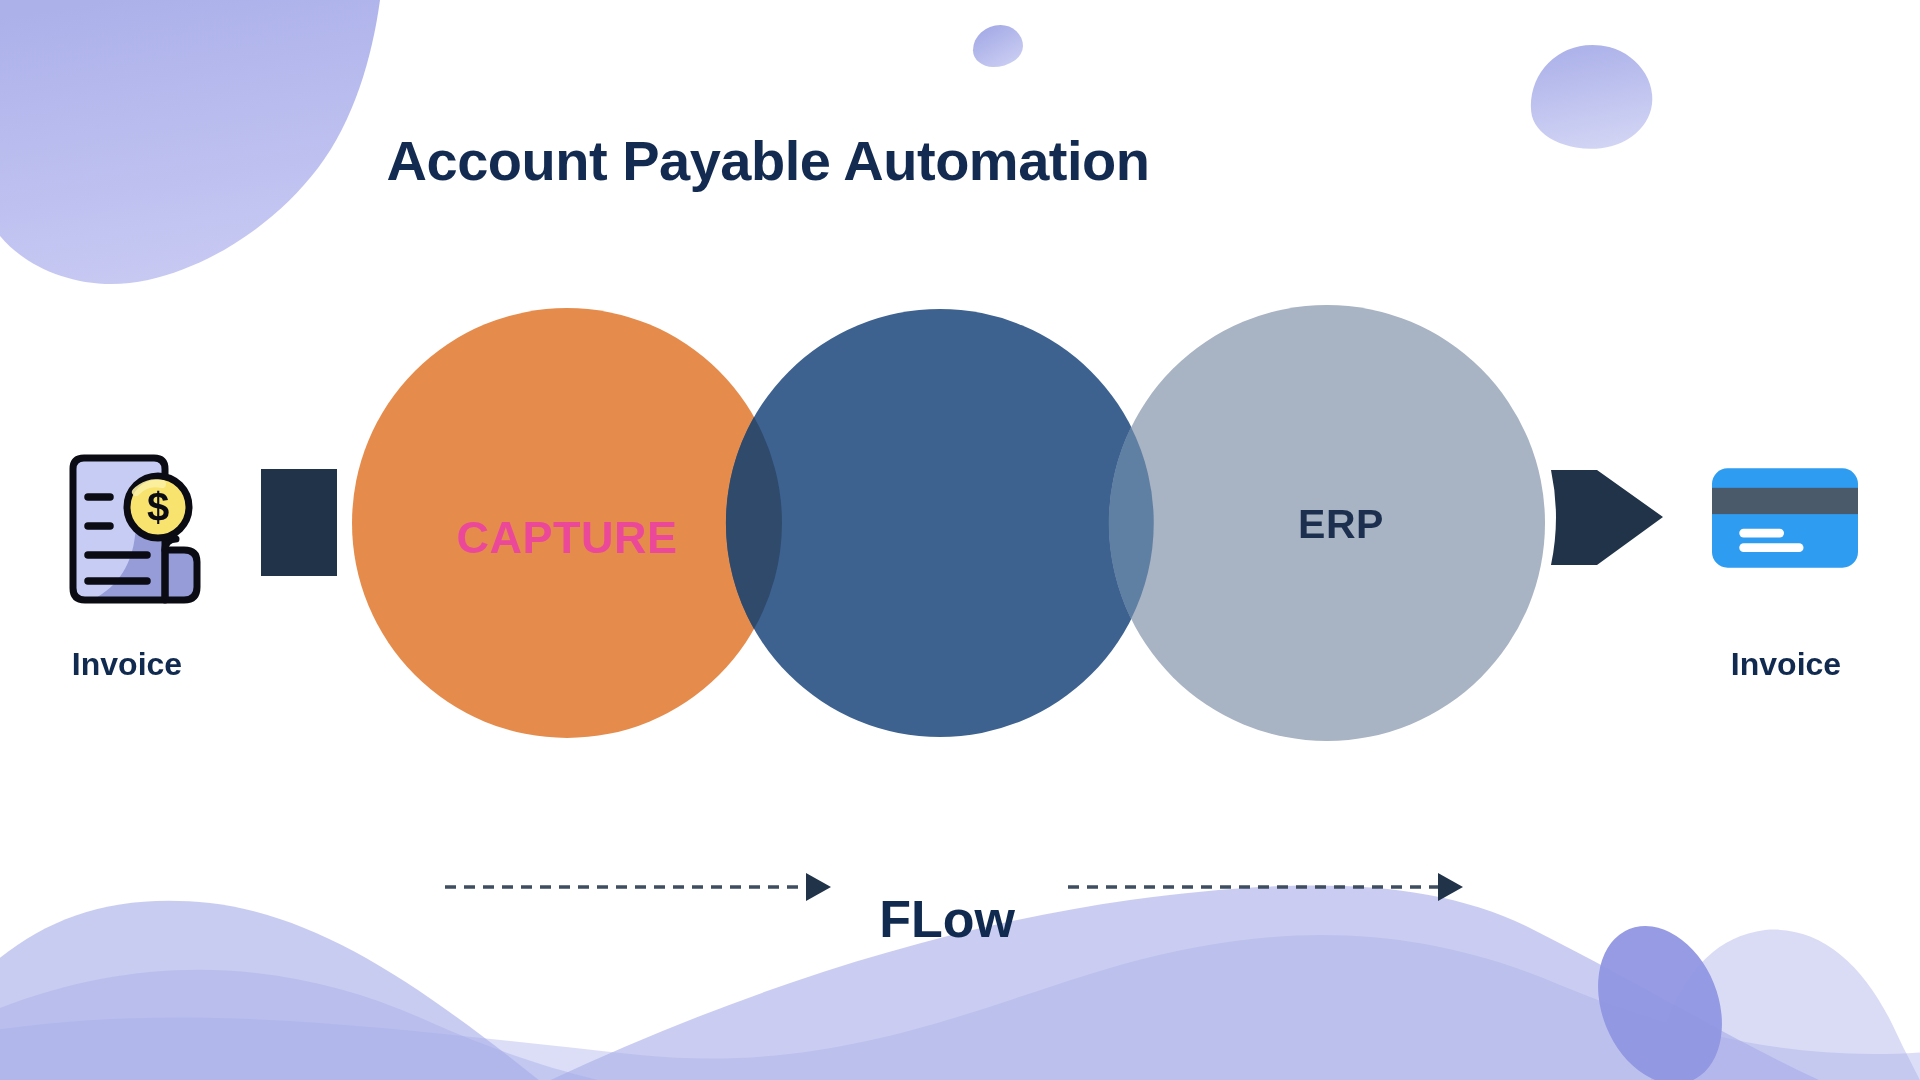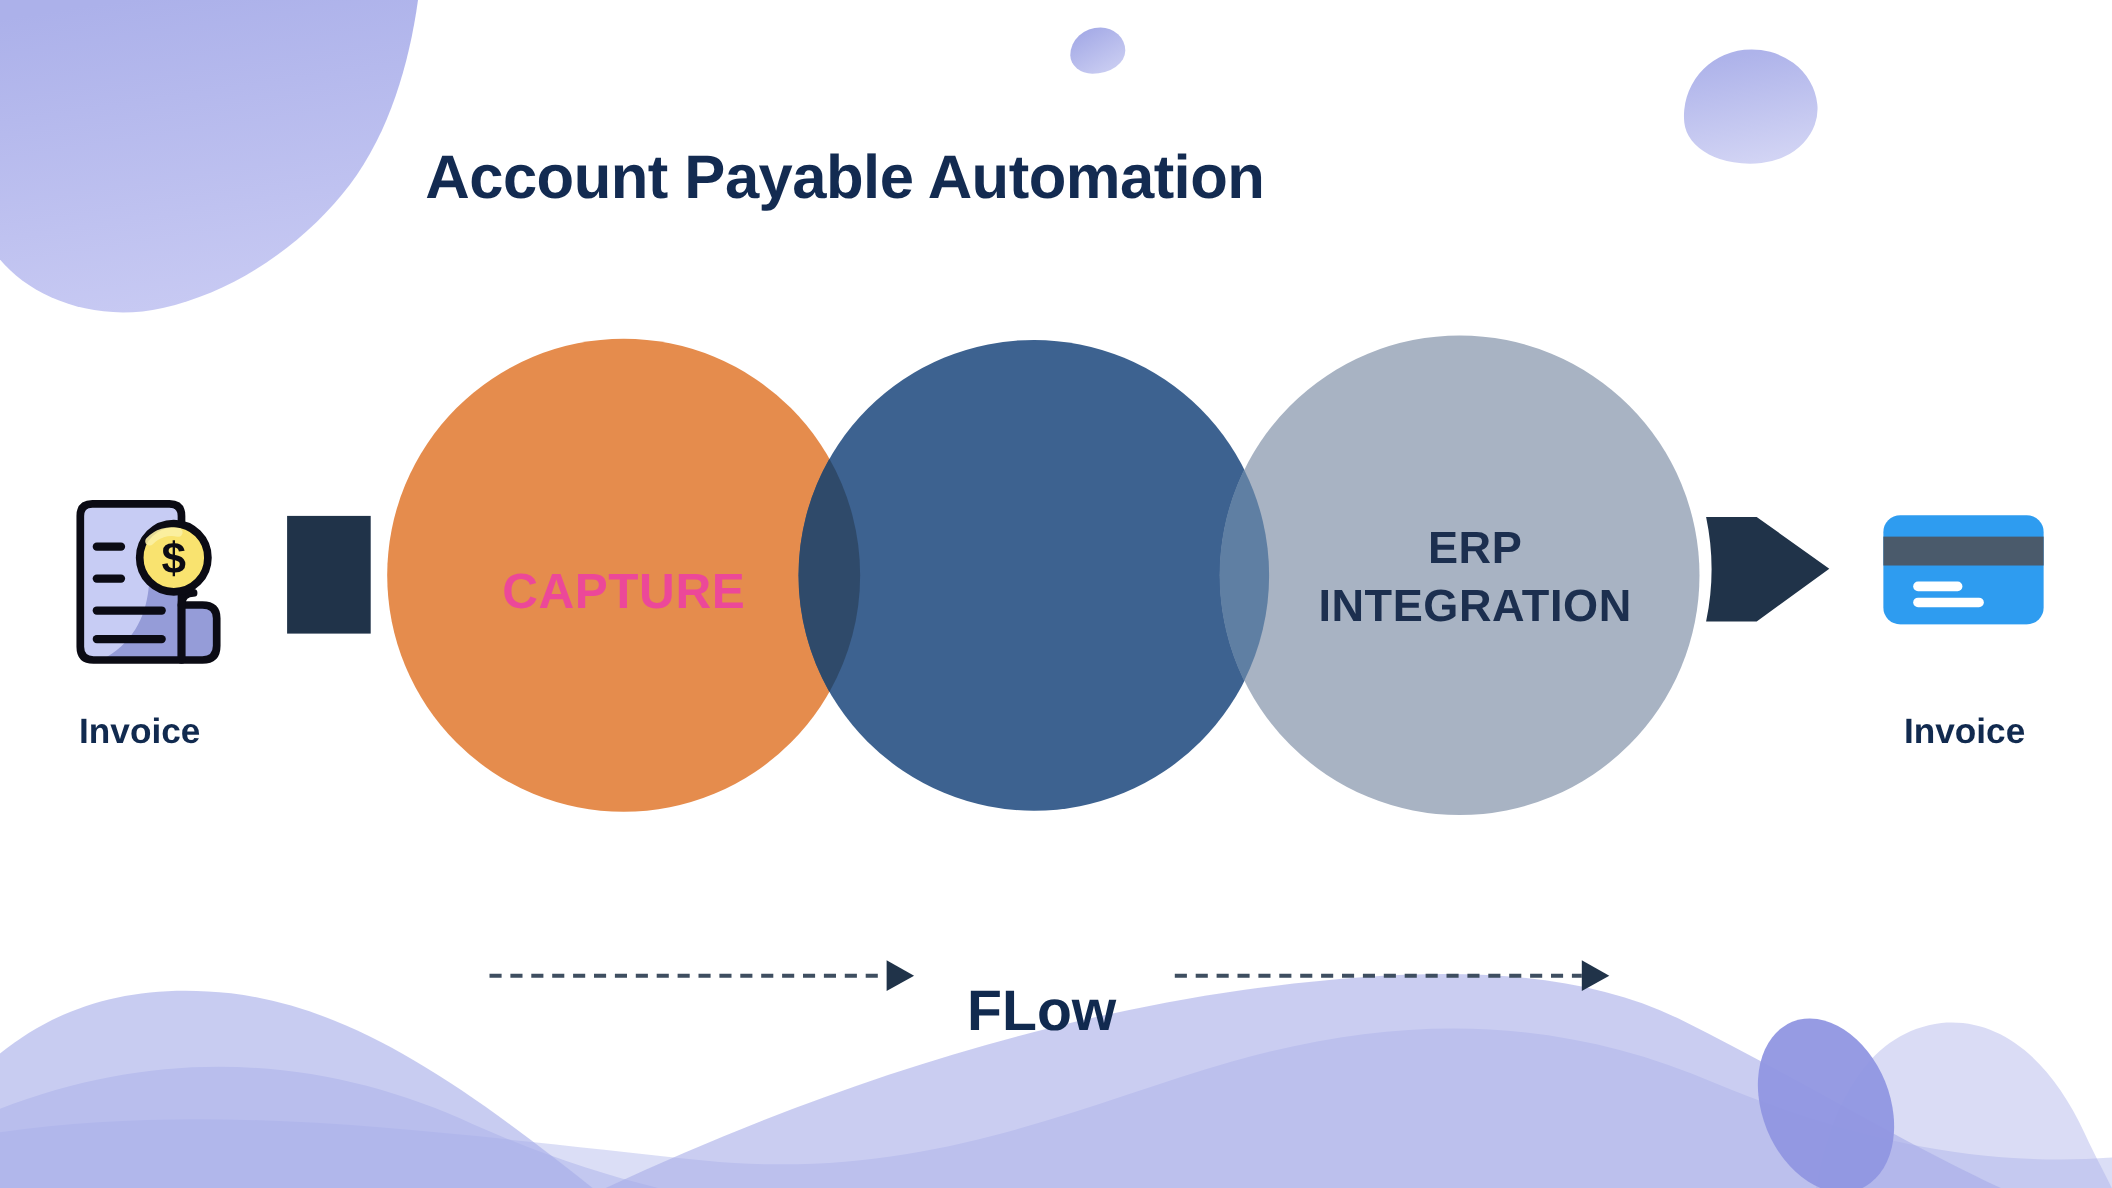--- a/index.html
+++ b/index.html
@@ -121,21 +121,20 @@
     </g>
     <g>
       <line x1="1068" y1="887" x2="1438" y2="887" stroke="#3e4e60" stroke-width="3.5" stroke-dasharray="11 8"></line>
       <polygon points="1438,873 1438,901 1463,887" fill="#203349"></polygon>
     </g>
   </svg>
 
   <div class="stage-label label-capture">CAPTURE</div>
   <div class="stage-label label-erp">
     <span class="line">ERP</span>
-    <span class="line">INTEGRATION</span>
   </div>
 
   <div class="icon-box invoice-box">
     <svg width="145" height="160" viewBox="0 0 145 160">
 
       <path d="M 26,8 H 96 Q 107,8 107,19 V 150 H 27 Q 15,150 15,138 V 19 Q 15,8 26,8 Z" fill="#c7ccf4"></path>
 
       <path d="M 107,26 V 150 H 34 C 62,136 74,112 77,86 C 80,60 88,40 107,26 Z" fill="#959cd8"></path>
 
       <path d="M 107,100 H 126 Q 139,100 139,112 V 137 Q 139,150 126,150 H 107 Z" fill="#959cd8" stroke="#0b0b14" stroke-width="7" stroke-linejoin="round"></path>

